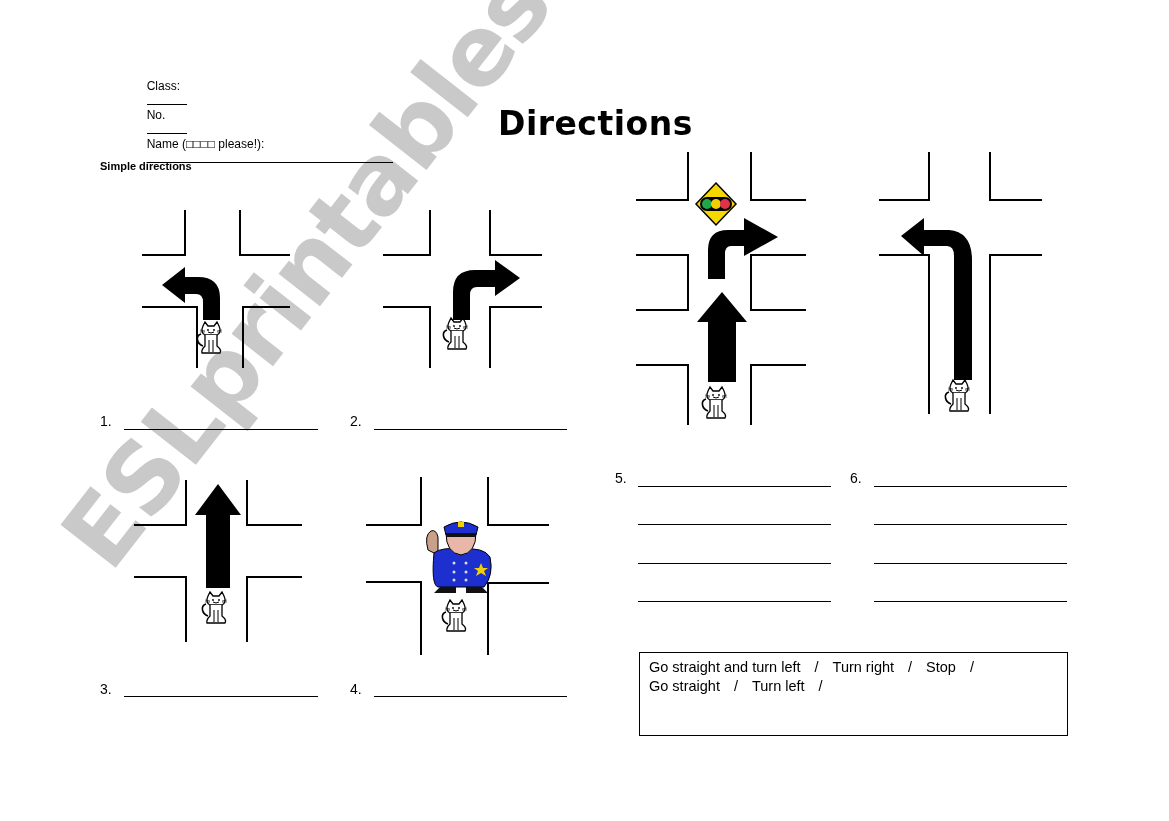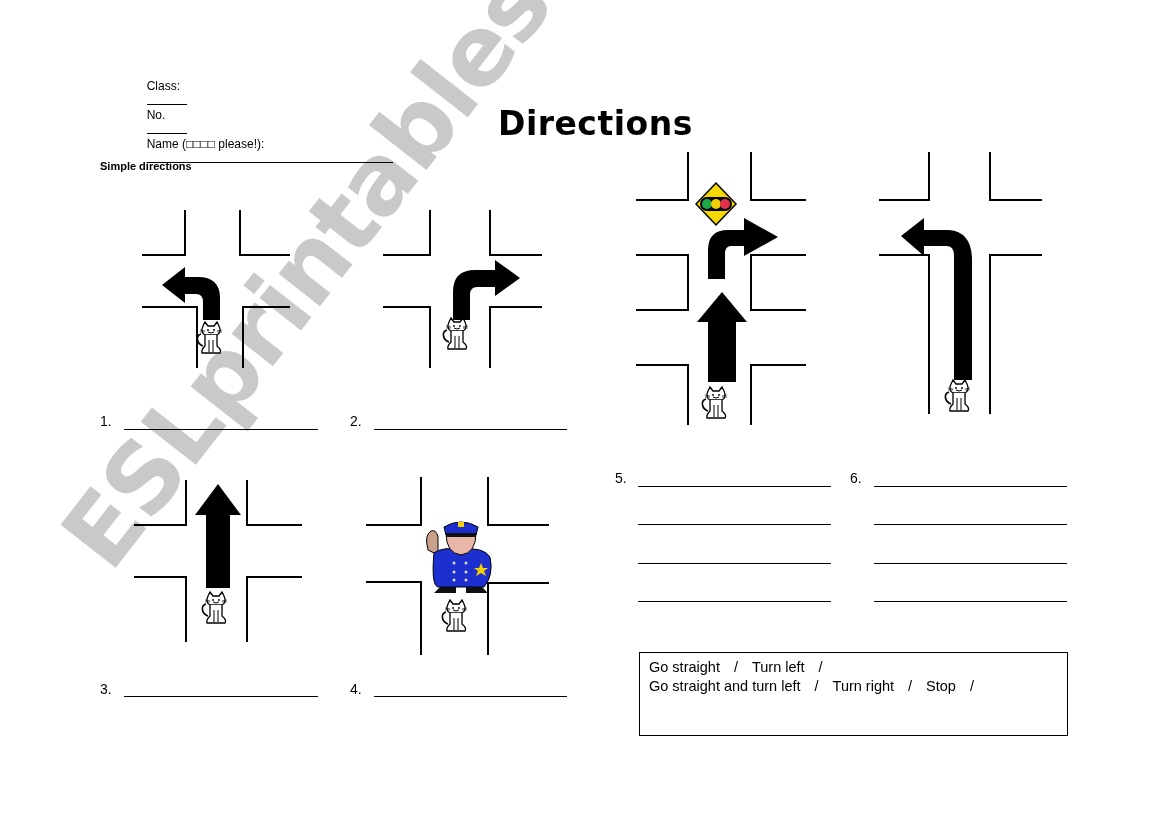--- a/index.html
+++ b/index.html
@@ -159,18 +159,18 @@
 <div class="ans-line" style="left:638px;top:601px;width:193px"></div>
 
 <div class="abs qnum" style="left:850px;top:470px">6.</div>
 <div class="ans-line" style="left:874px;top:486px;width:193px"></div>
 <div class="ans-line" style="left:874px;top:524px;width:193px"></div>
 <div class="ans-line" style="left:874px;top:563px;width:193px"></div>
 <div class="ans-line" style="left:874px;top:601px;width:193px"></div>
 
 <div class="abs wordbank">
   <div>
-    <span>Go straight</span><span class="sep">/</span><span>Turn left</span><span class="sep">/</span>
+    <span>Go straight and turn left</span><span class="sep">/</span><span>Turn right</span><span class="sep">/</span><span>Stop</span><span class="sep">/</span>
   </div>
   <div>
-    <span>Go straight and turn left</span><span class="sep">/</span><span>Turn right</span><span class="sep">/</span><span>Stop</span><span class="sep">/</span>
+    <span>Go straight</span><span class="sep">/</span><span>Turn left</span><span class="sep">/</span>
   </div>
 </div>
 
 </body></html>

